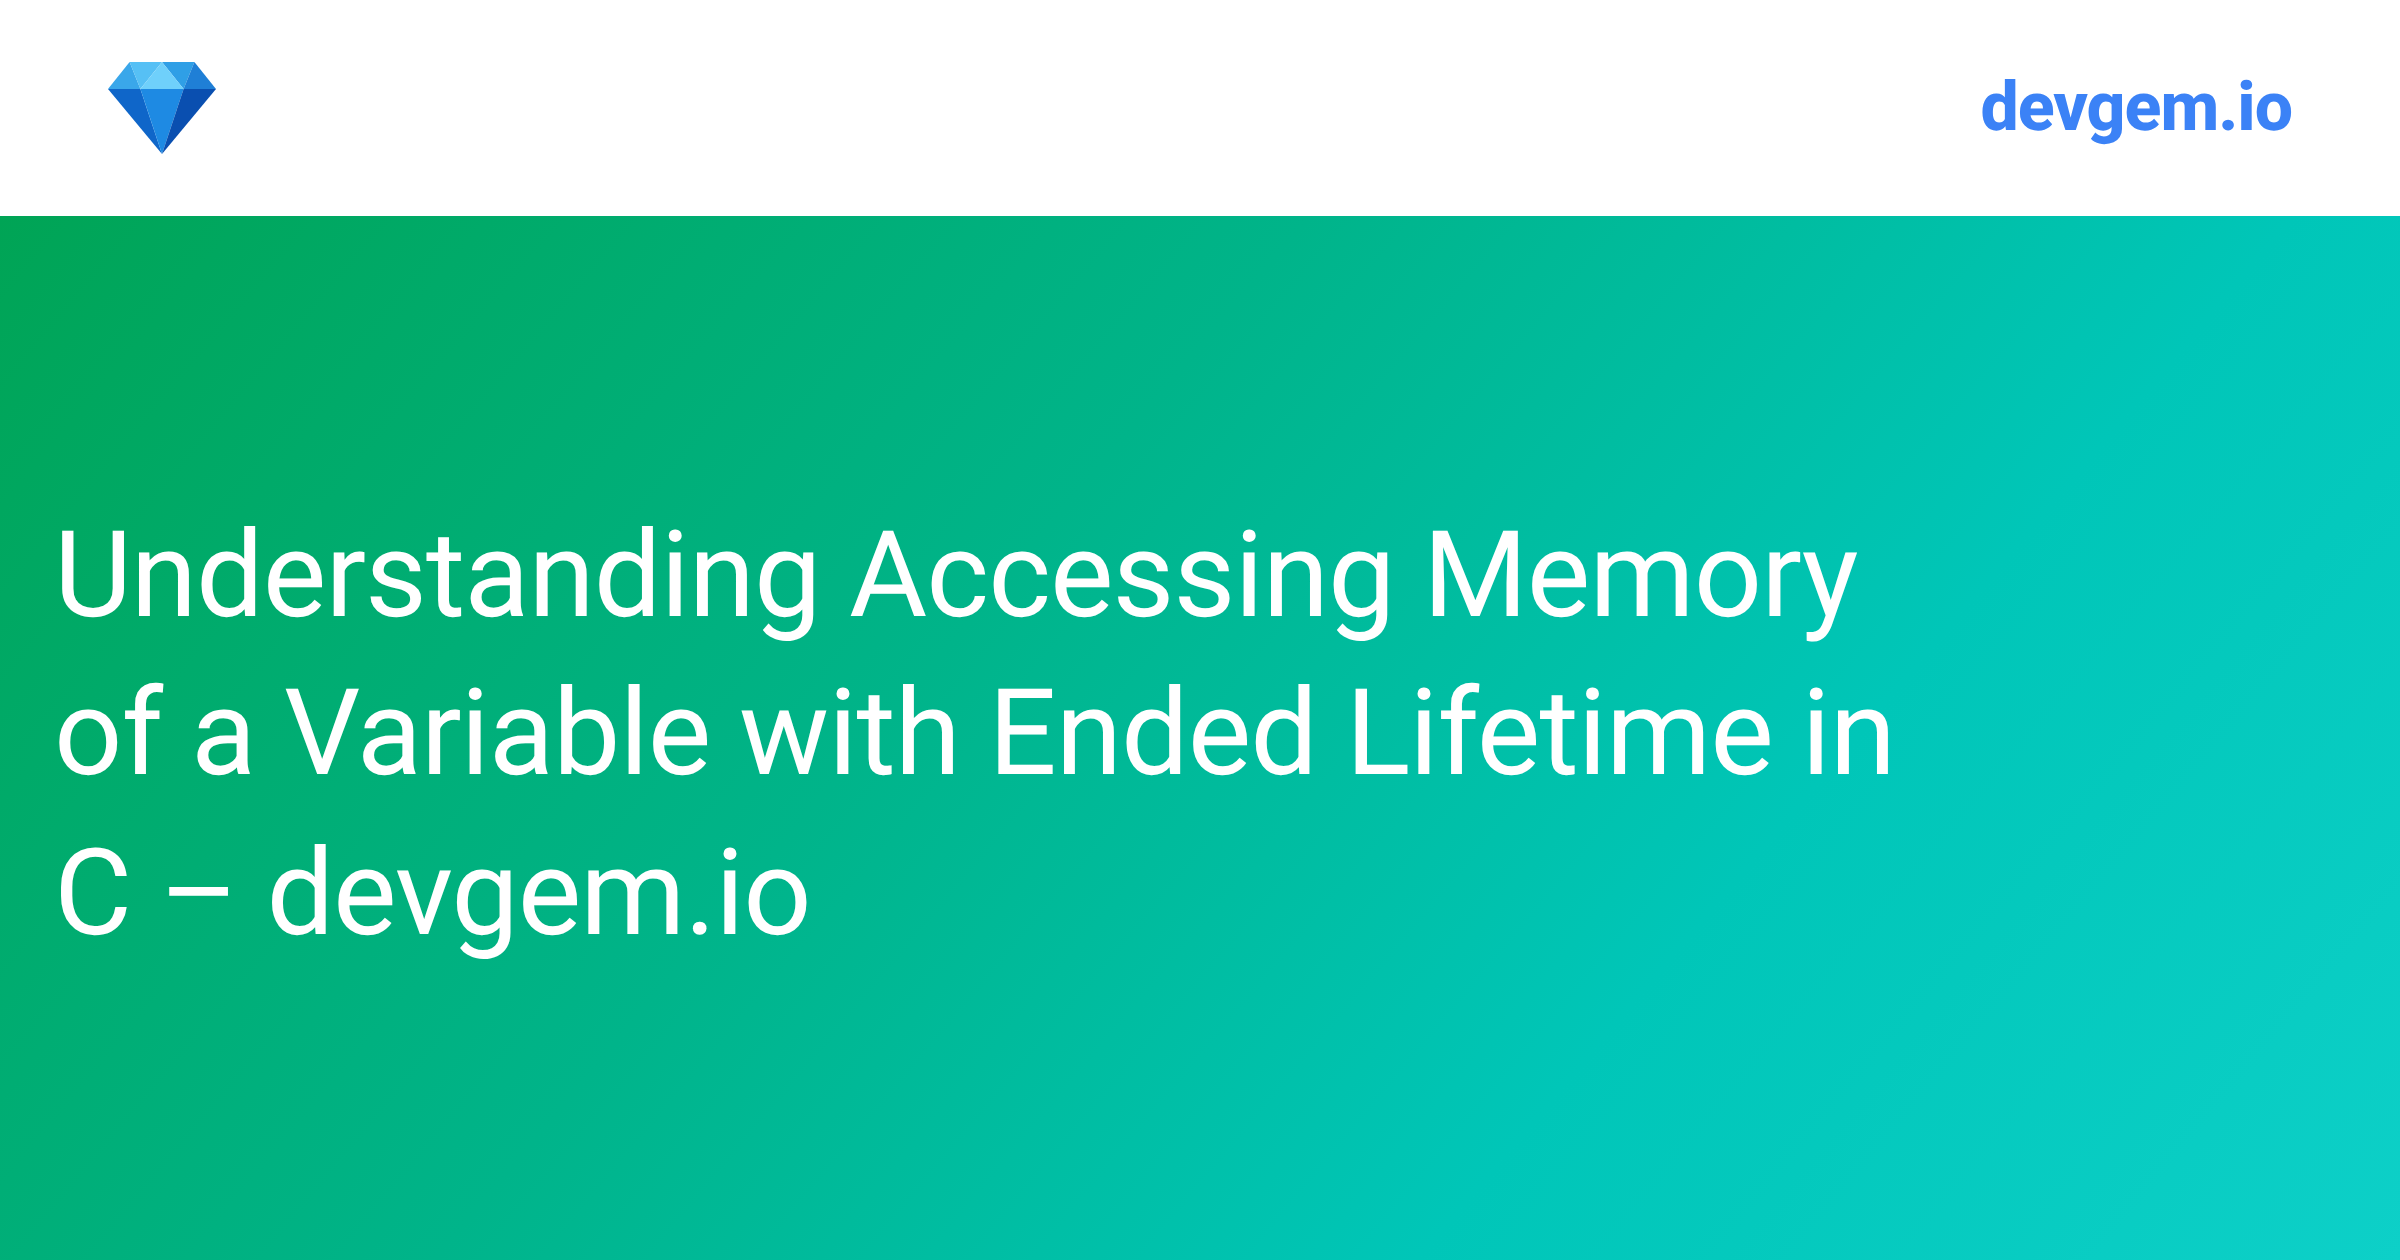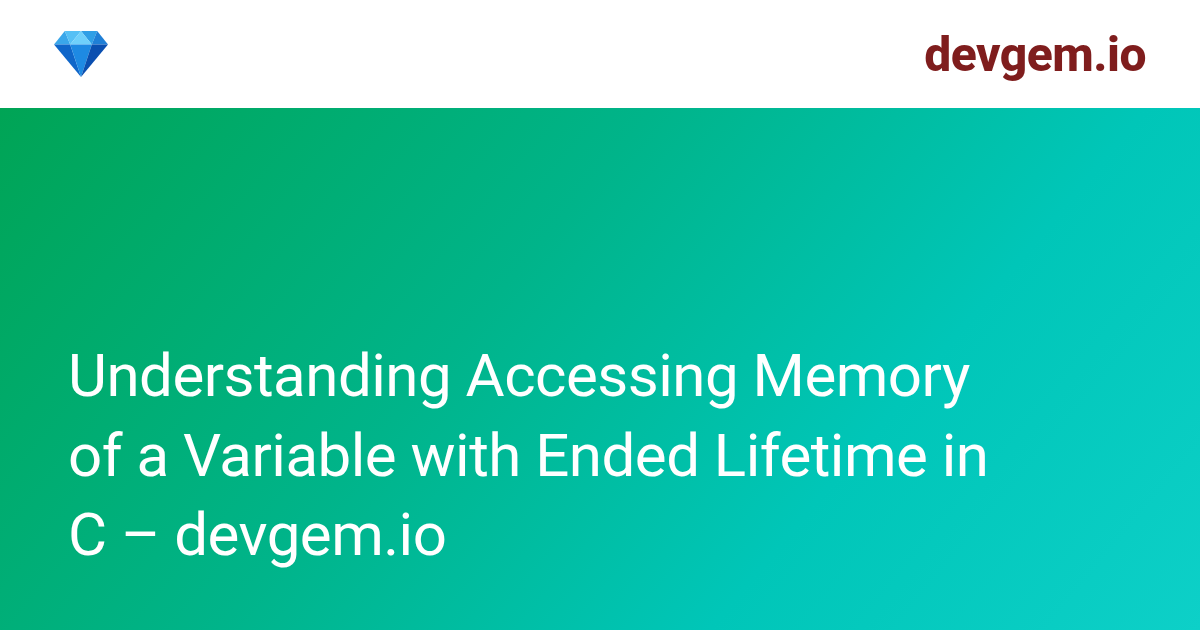--- a/index.html
+++ b/index.html
@@ -33,31 +33,31 @@
       height: 54px;
       display: flex;
       align-items: center;
       justify-content: center;
     }
     .logo-icon svg {
       width: 54px;
       height: 46px;
     }
     .brand {
-      font-size: 48px;
+      font-size: 34px;
       font-weight: 800;
-      color: #7f1d1d;
+      color: #3b82f6;
       letter-spacing: -0.5px;
     }
     .hero {
       flex: 1;
       background: linear-gradient(130deg, #00a455 0%, #00b48a 40%, #00c6b8 70%, #0dd0c8 100%);
-      padding: 52px 56px 56px 68px;
+      padding: 52px 56px 56px 27px;
       display: flex;
-      align-items: flex-end;
+      align-items: center;
     }
     .title {
       color: #ffffff;
       font-size: 60px;
       font-weight: 400;
       line-height: 1.32;
       letter-spacing: -0.5px;
       max-width: 950px;
     }
   </style>

